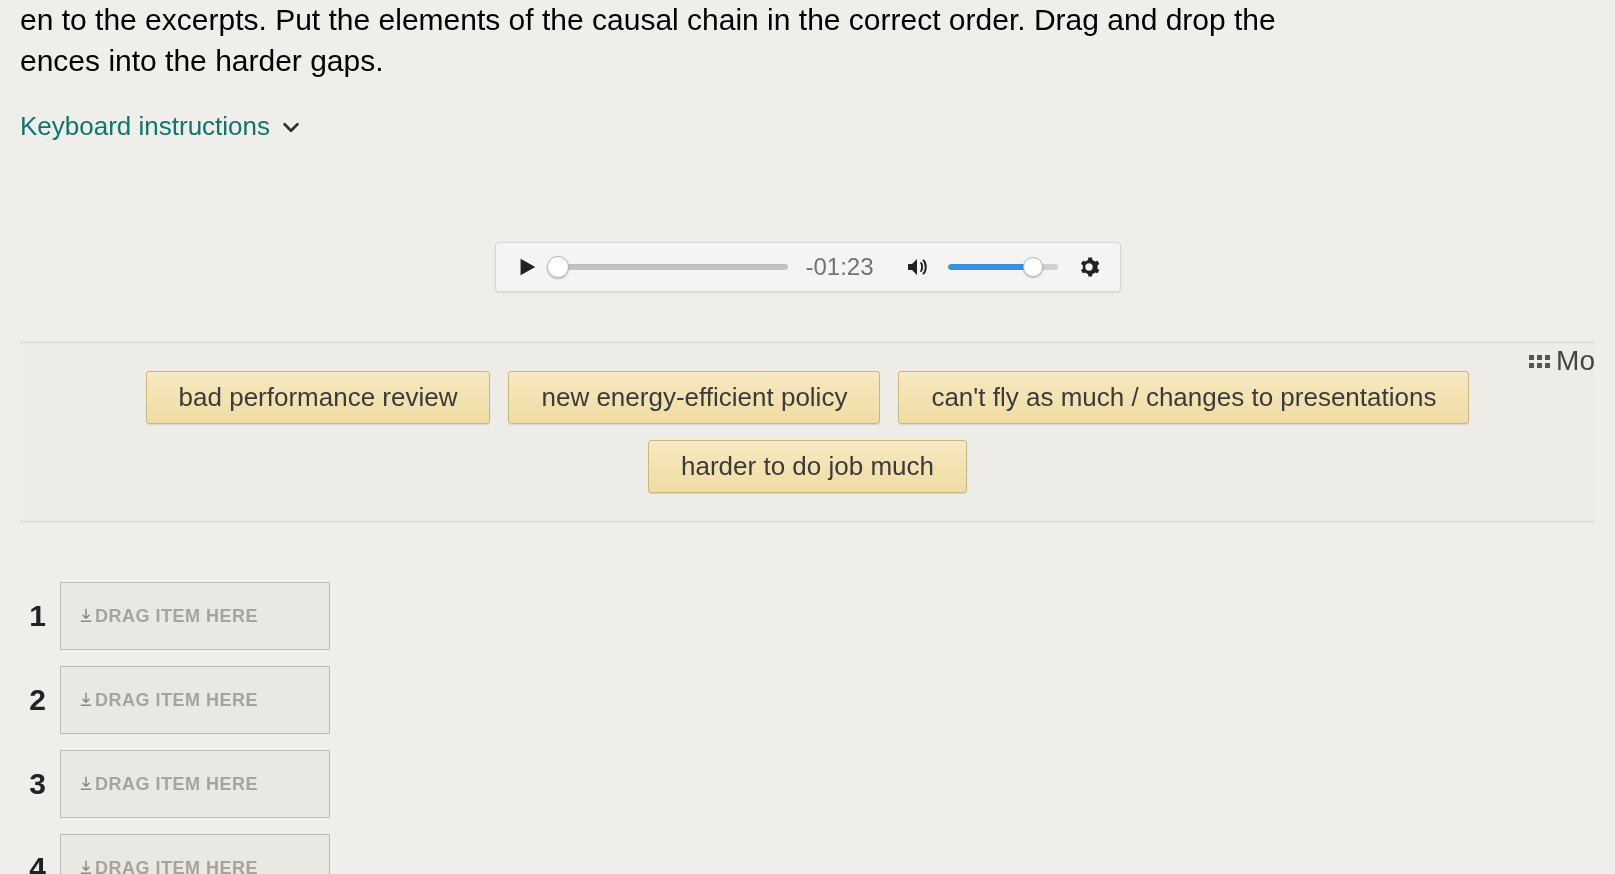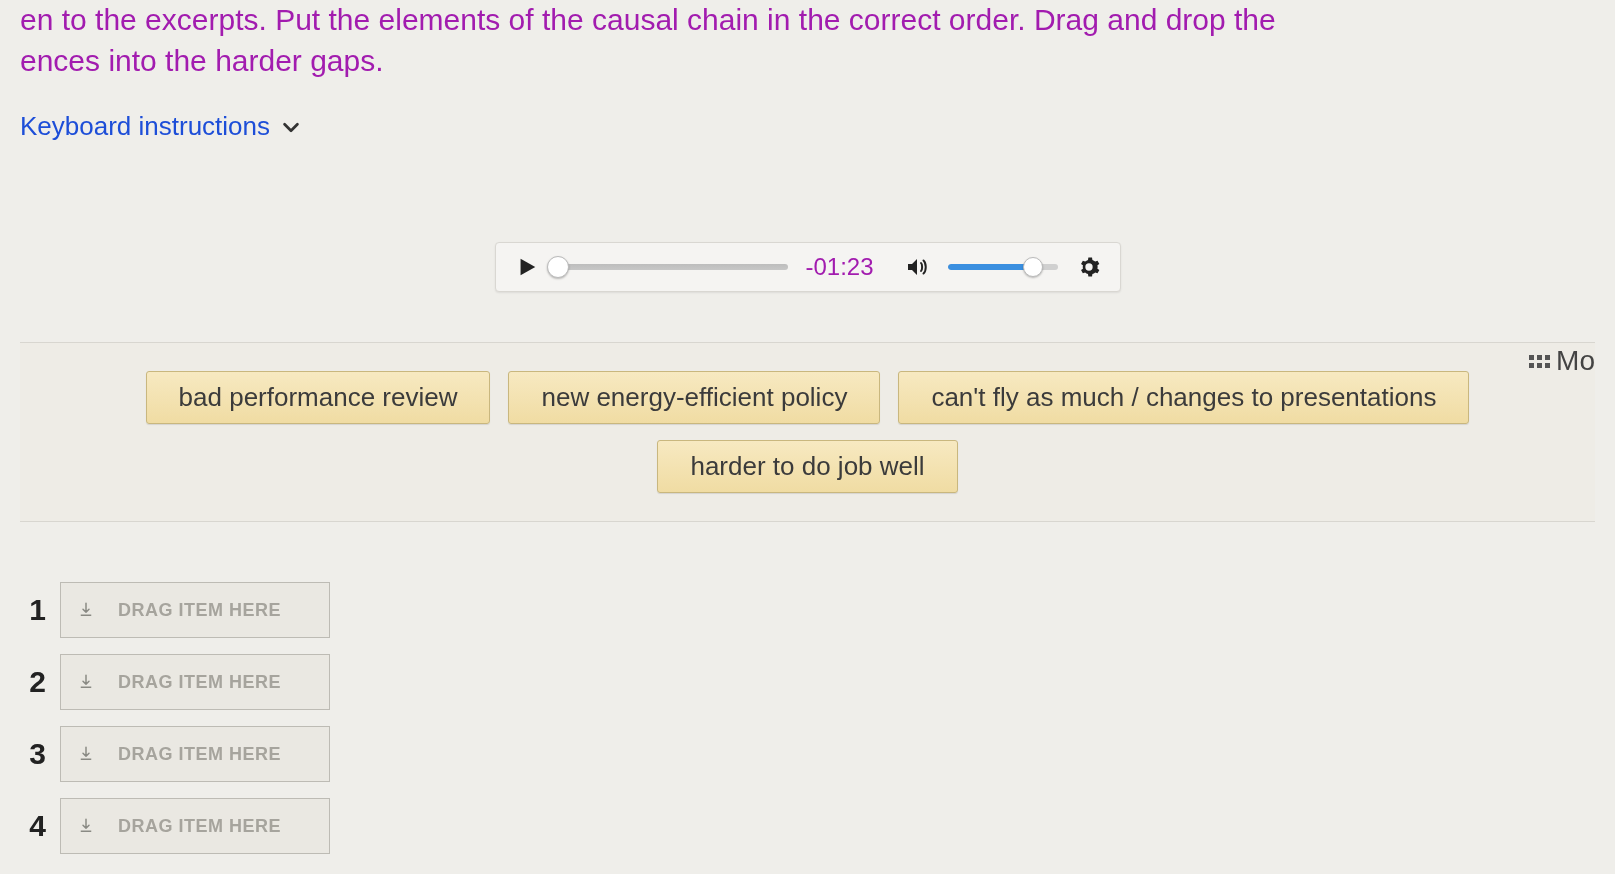--- a/index.html
+++ b/index.html
@@ -10,30 +10,30 @@
     background: #efeeea;
     color: #3a3a3a;
     overflow: hidden;
   }
   .page {
     padding: 0 20px;
   }
   .instruction {
     font-size: 30px;
     line-height: 1.35;
-    color: #a21caf;
+    color: #000000;
     margin: 0 0 30px 0;
     padding-top: 0;
   }
   .keyboard-toggle {
     display: inline-flex;
     align-items: center;
     gap: 10px;
     font-size: 26px;
-    color: #1d4ed8;
+    color: #0f766e;
     cursor: pointer;
     user-select: none;
     margin-bottom: 60px;
   }
   .keyboard-toggle .chev {
     width: 22px;
     height: 22px;
     display: inline-flex;
     align-items: center;
     justify-content: center;
@@ -81,21 +81,21 @@
     transform: translate(-50%,-50%);
     width: 22px; height: 22px;
     background: #fff;
     border: 1px solid #bbb;
     border-radius: 50%;
     box-shadow: 0 1px 2px rgba(0,0,0,0.25);
     cursor: pointer;
   }
   .time {
     font-size: 24px;
-    color: #a21caf;
+    color: #737373;
     min-width: 80px;
   }
   .vol-icon {
     width: 26px; height: 26px;
     display: flex; align-items:center; justify-content:center;
     cursor: pointer;
   }
   .vol {
     position: relative;
     width: 110px;
@@ -191,26 +191,26 @@
   .slot-num {
     font-size: 30px;
     font-weight: 600;
     color: #222;
     width: 26px;
     text-align: right;
   }
   .slot {
     display: flex;
     align-items: center;
-    gap: 23px;
+    gap: 0;
     border: 1px solid #bdbbb4;
     background: #eae8e2;
     padding: 17px 16px;
     min-width: 270px;
-    height: 56px;
+    height: 68px;
     font-size: 20px;
     color: #9a9892;
     cursor: pointer;
   }
   .slot .dl {
     width: 18px; height: 18px;
     display:flex; align-items:center; justify-content:center;
   }
   .slot .ph {
     letter-spacing: 0.5px;
@@ -284,21 +284,21 @@
           <span></span>
           <span></span>
           <span></span>
       </span>
       <span>Mo</span>
     </div>
     <div class="bank">
       <div class="chip"><span>bad performance review</span></div>
       <div class="chip"><span>new energy-efficient policy</span></div>
       <div class="chip"><span>can't fly as much / changes to presentations</span></div>
-      <div class="chip"><span>harder to do job well</span></div>
+      <div class="chip"><span>harder to do job much</span></div>
     </div>
   </div>
 
   
   <div class="slots">
     <div class="slot-row">
       <div class="slot-num">1</div>
       <div class="slot">
         <span class="dl">
           <svg viewBox="0 0 24 24" width="18" height="18" fill="#8a8a84">

